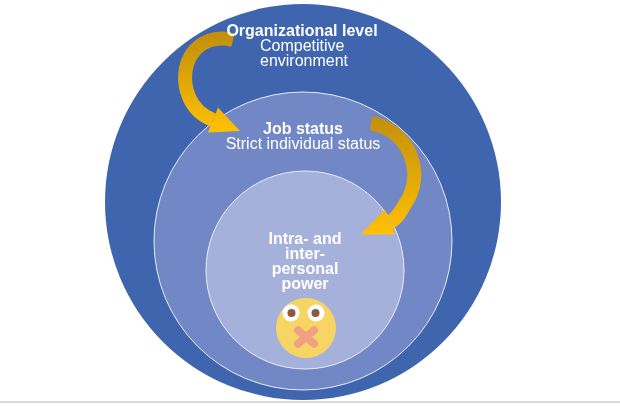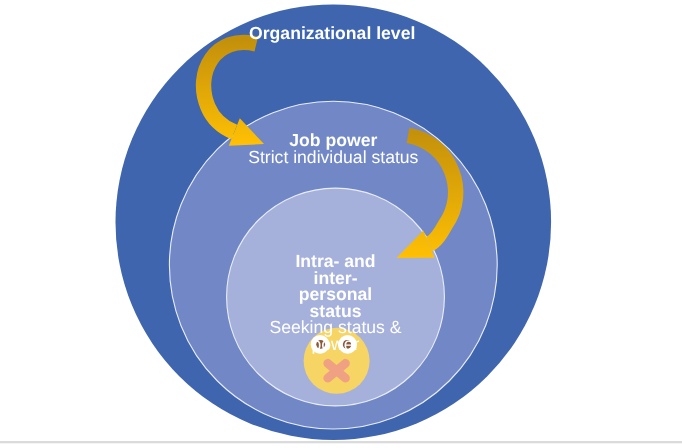--- a/index.html
+++ b/index.html
@@ -65,25 +65,25 @@
       <circle cx="315.5" cy="313" r="4" fill="#8B5A3C"></circle>
       <rect x="291.5" y="333" width="29" height="8" rx="4" transform="rotate(40 306 337)" fill="#F0A183"></rect>
       <rect x="291.5" y="333" width="29" height="8" rx="4" transform="rotate(-40 306 337)" fill="#F0A183"></rect>
     </g>
 
     <rect x="0" y="401" width="620" height="2" fill="#D9D9D9"></rect>
   </svg>
 
   <div class="level-label label-org">
     <div class="level-title">Organizational level</div>
+    <div class="subtitle-narrow">Competitive environment</div>
   </div>
 
   <div class="level-label label-job">
-    <div class="level-title">Job power</div>
+    <div class="level-title">Job status</div>
     <div>Strict individual status</div>
   </div>
 
   <div class="level-label label-inner">
-    <div class="level-title title-narrow">Intra- and inter-personal status</div>
-    <div>Seeking status &amp; power</div>
+    <div class="level-title title-narrow">Intra- and inter-personal power</div>
   </div>
 
 </div>
 
 </body></html>

